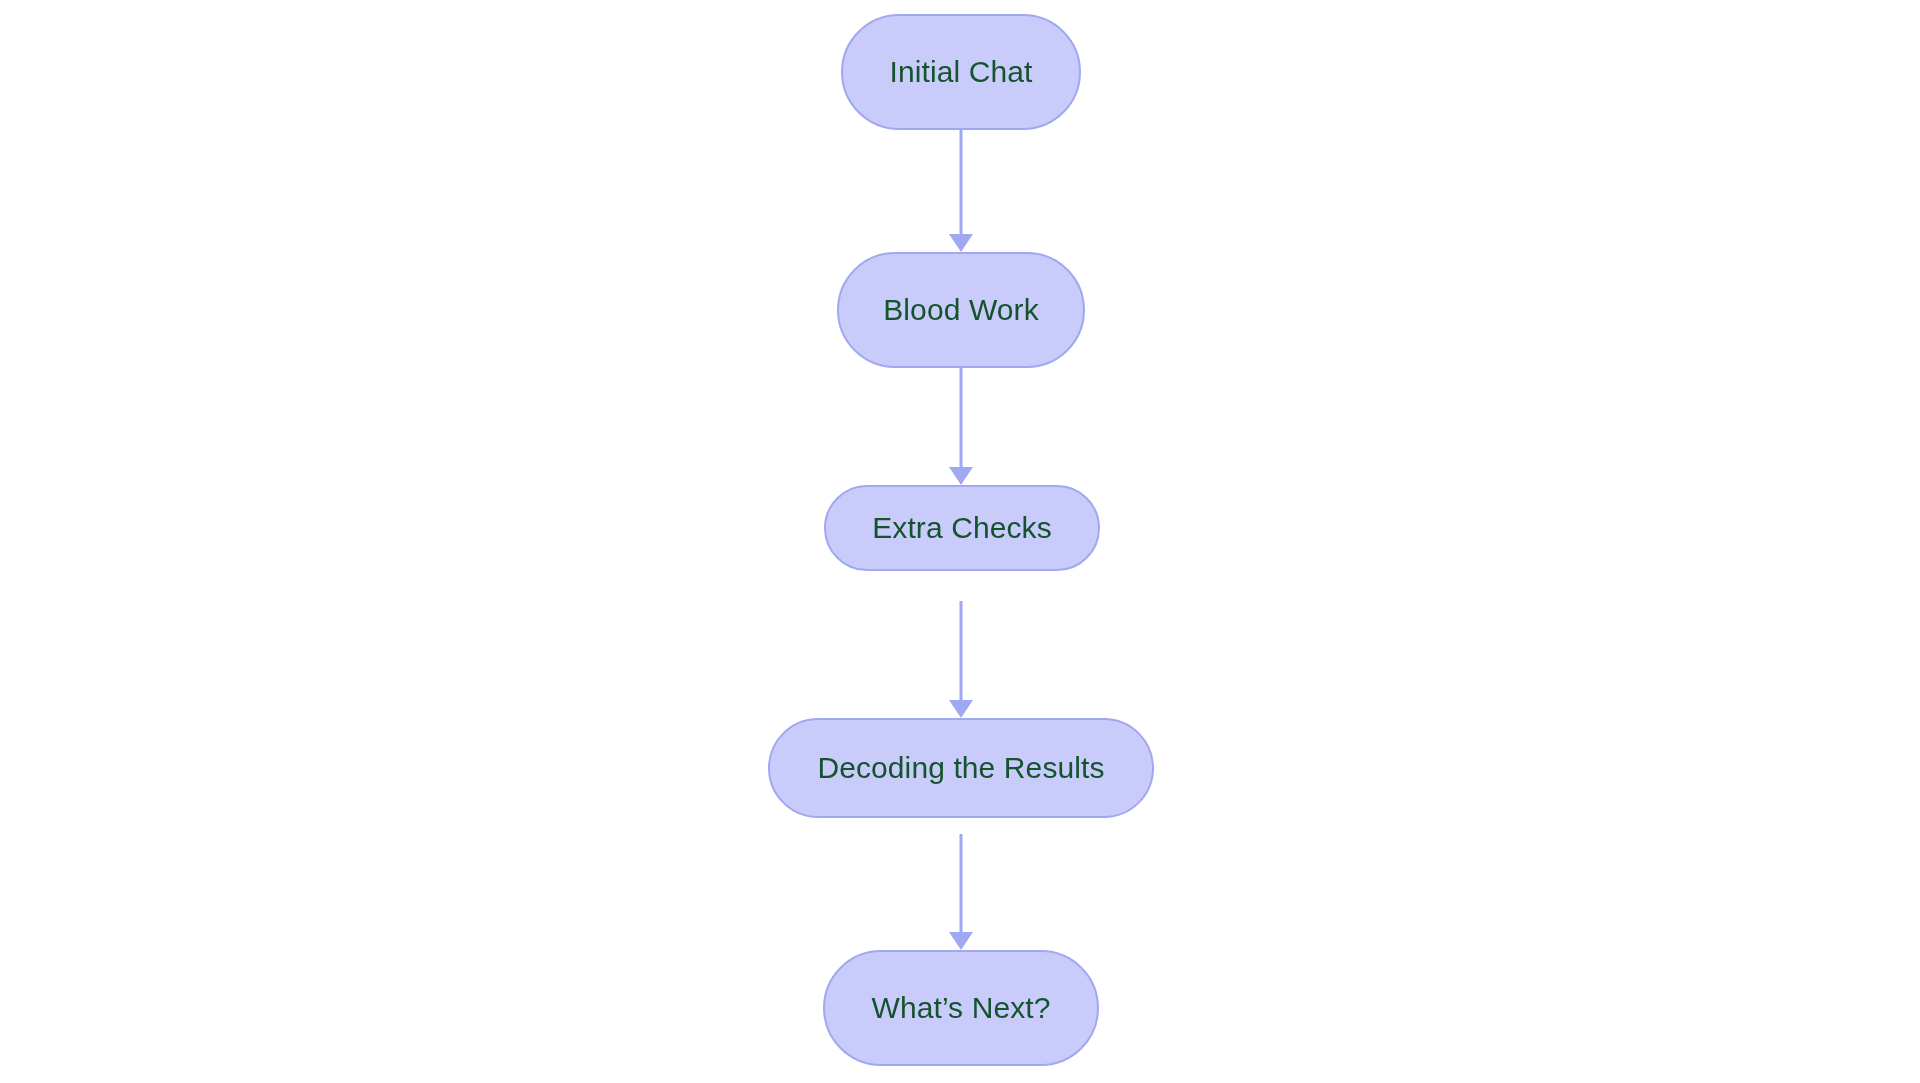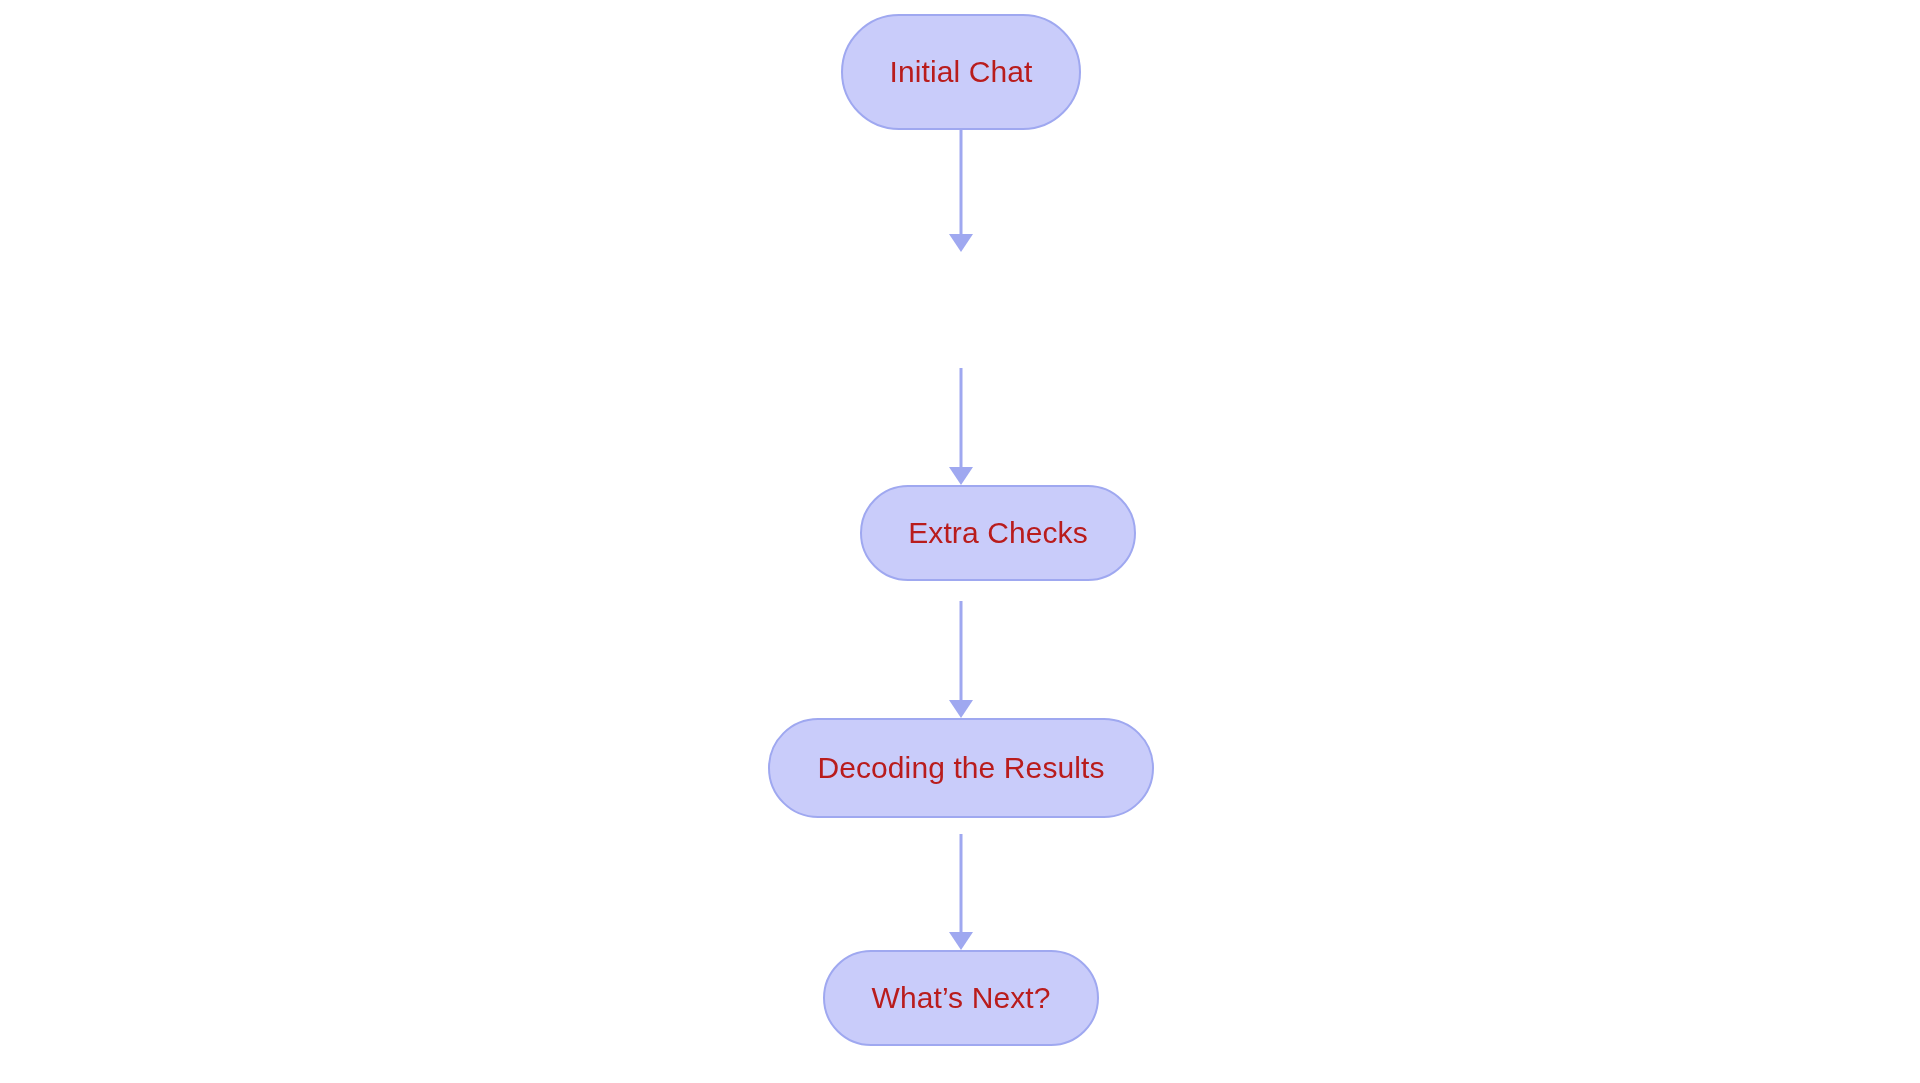--- a/index.html
+++ b/index.html
@@ -34,21 +34,21 @@
     border-radius: 9999px;
     transform: translateX(-50%);
     z-index: 2;
   }
   .flow-node-label {
     font-family: "Liberation Sans", "DejaVu Sans", sans-serif;
     font-size: 30px;
     font-weight: 400;
     line-height: 1;
     letter-spacing: 0.1px;
-    color: #b91c1c;
+    color: #14532d;
     white-space: nowrap;
     user-select: none;
   }
 
   
   .flow-edge {
     position: absolute;
     transform: translateX(-50%);
     z-index: 1;
     pointer-events: none;
@@ -95,26 +95,29 @@
 
   <div class="flow-edge" style="left:961px; top:834px; width:24px; height:116px;">
     <div class="flow-edge-line" style="height:98px;"></div>
     <div class="flow-edge-arrow"></div>
   </div>
 
   <div class="flow-node" style="left:961px; top:14px; width:240px; height:116px;">
     <span class="flow-node-label">Initial Chat</span>
   </div>
 
+  <div class="flow-node" style="left:961px; top:252px; width:248px; height:116px;">
+    <span class="flow-node-label">Blood Work</span>
+  </div>
 
-  <div class="flow-node" style="left:998px; top:485px; width:276px; height:96px;">
+  <div class="flow-node" style="left:962px; top:485px; width:276px; height:86px;">
     <span class="flow-node-label">Extra Checks</span>
   </div>
 
   <div class="flow-node" style="left:961px; top:718px; width:386px; height:100px;">
     <span class="flow-node-label">Decoding the Results</span>
   </div>
 
-  <div class="flow-node" style="left:961px; top:950px; width:276px; height:96px;">
+  <div class="flow-node" style="left:961px; top:950px; width:276px; height:116px;">
     <span class="flow-node-label">What’s Next?</span>
   </div>
 
 </div>
 
 </body></html>

